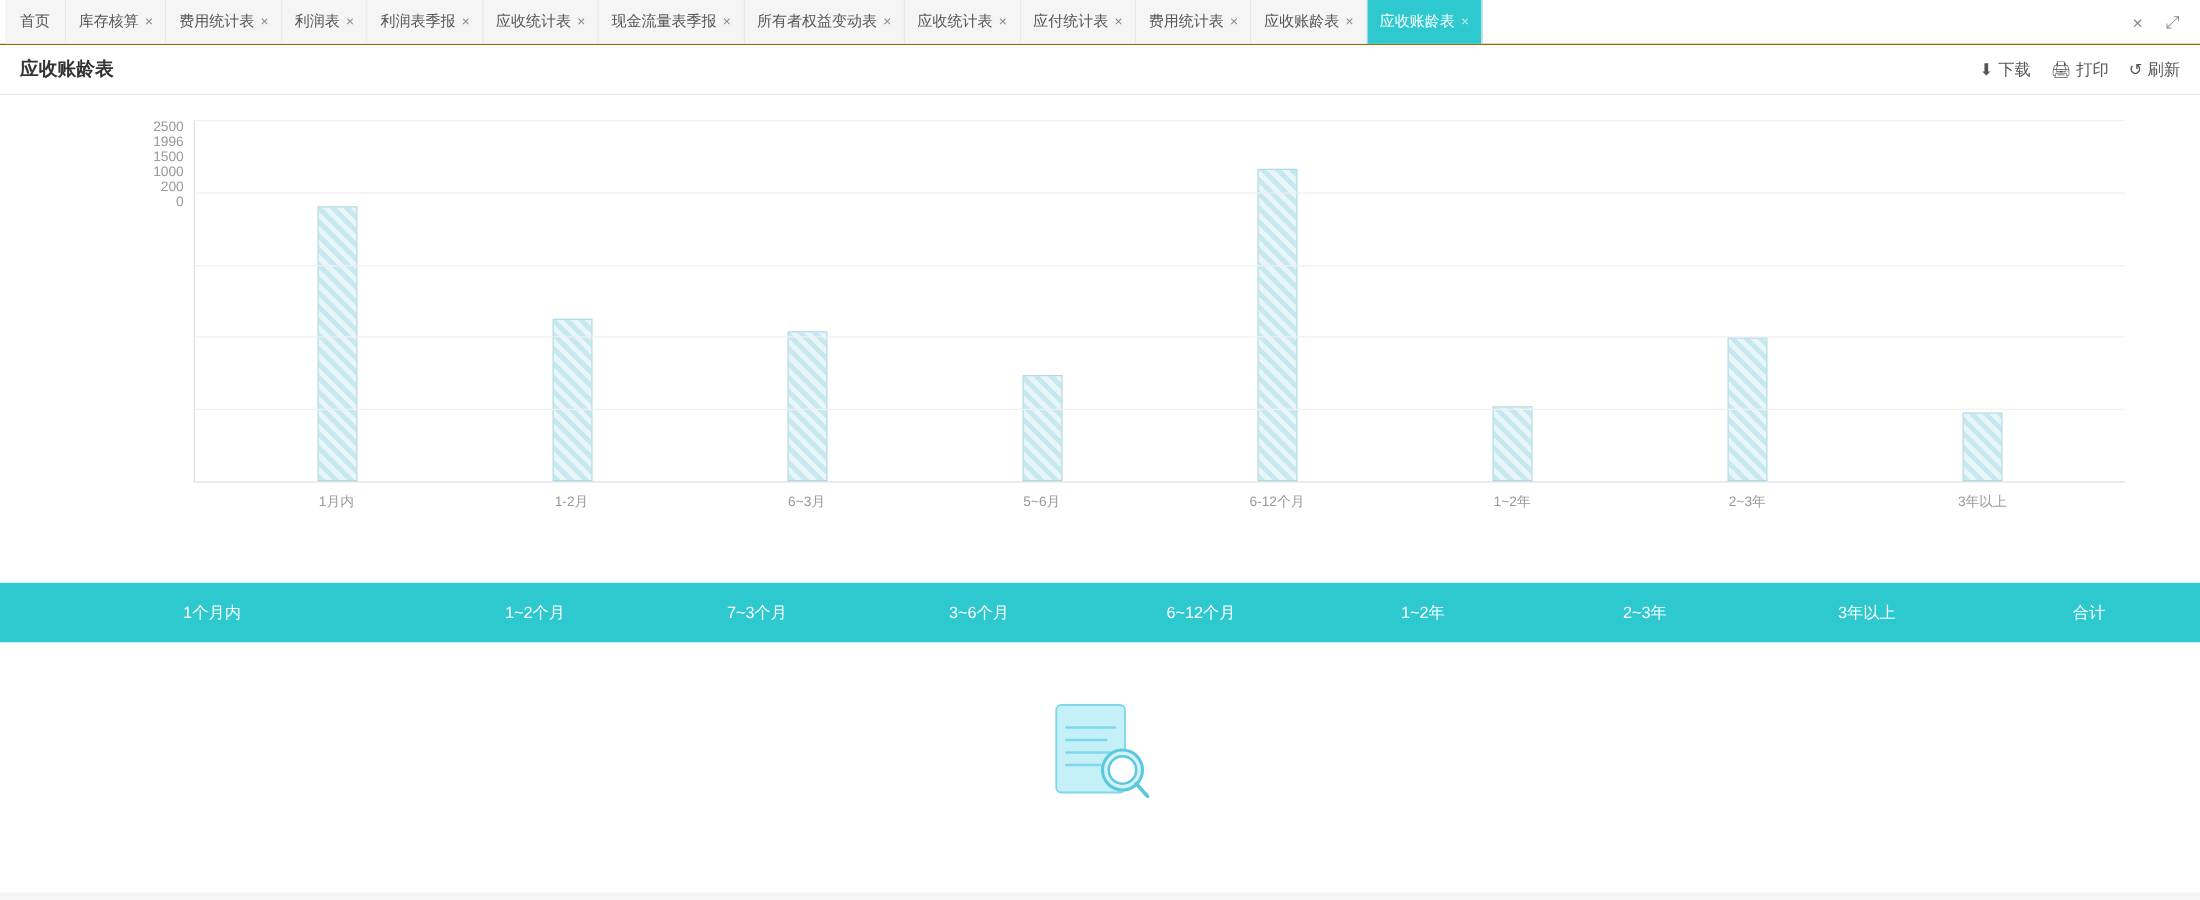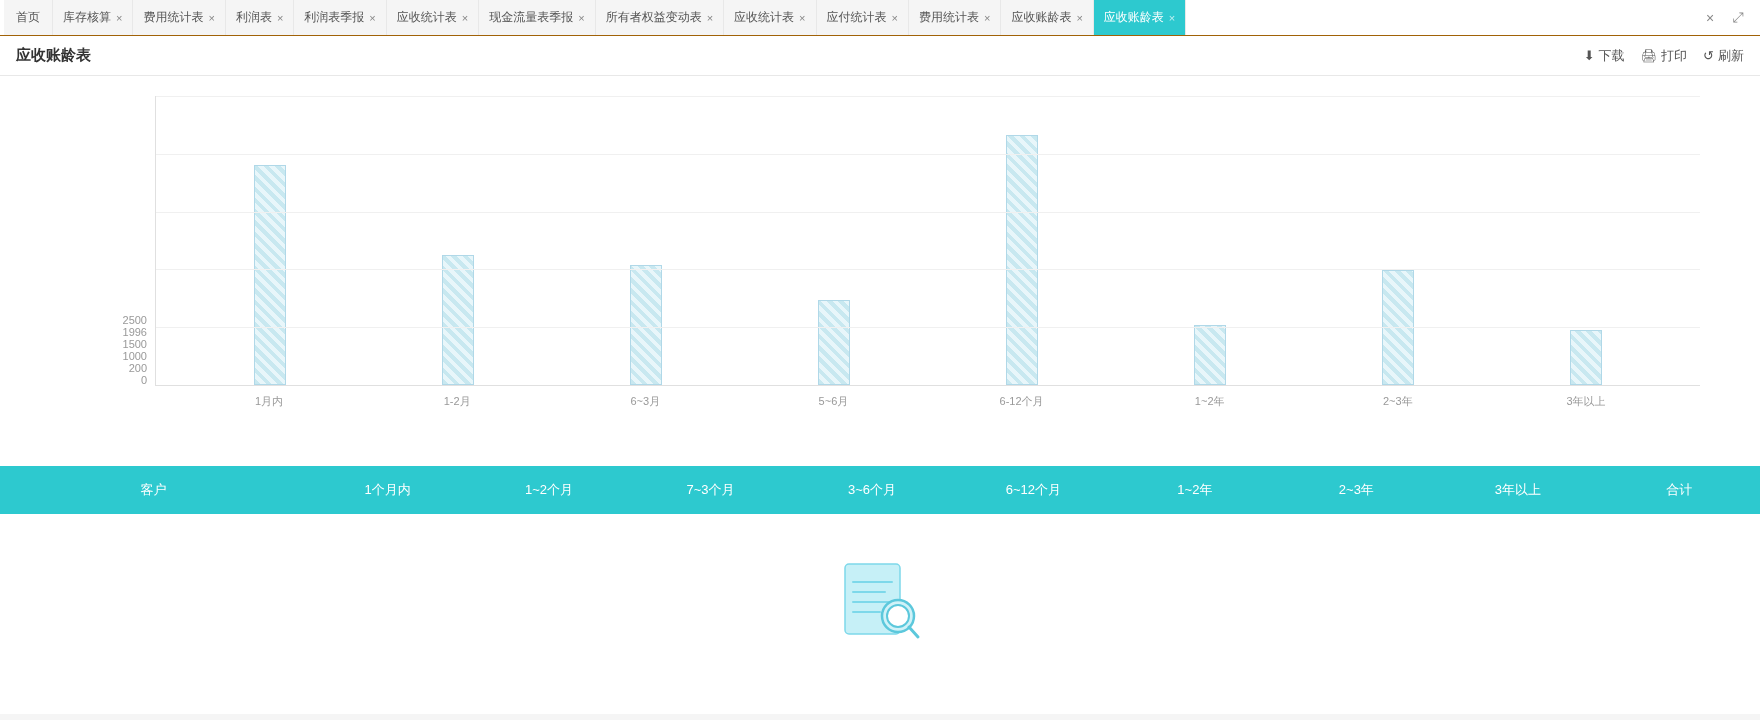--- a/index.html
+++ b/index.html
@@ -118,21 +118,21 @@
     }
     
     .y-axis {
       position: absolute;
       left: 0;
       top: 0;
       bottom: 30px;
       width: 55px;
       display: flex;
       flex-direction: column;
-      justify-content: flex-end;
+      justify-content: flex-start;
       align-items: flex-end;
       padding-right: 8px;
     }
     .y-label {
       font-size: 11px;
       color: #999;
     }
     
     .chart-plot {
       position: absolute;
@@ -370,21 +370,20 @@
           <span class="x-label">5~6月</span>
           <span class="x-label">6-12个月</span>
           <span class="x-label">1~2年</span>
           <span class="x-label">2~3年</span>
           <span class="x-label">3年以上</span>
         </div>
     </div>
   </div>
 
   <div class="table-header" id="table-header">
-      <div class="th-cell" style="flex: 2 1 0%;">客户</div>
       <div class="th-cell">1个月内</div>
       <div class="th-cell">1~2个月</div>
       <div class="th-cell">7~3个月</div>
       <div class="th-cell">3~6个月</div>
       <div class="th-cell">6~12个月</div>
       <div class="th-cell">1~2年</div>
       <div class="th-cell">2~3年</div>
       <div class="th-cell">3年以上</div>
       <div class="th-cell">合计</div>
     </div>

